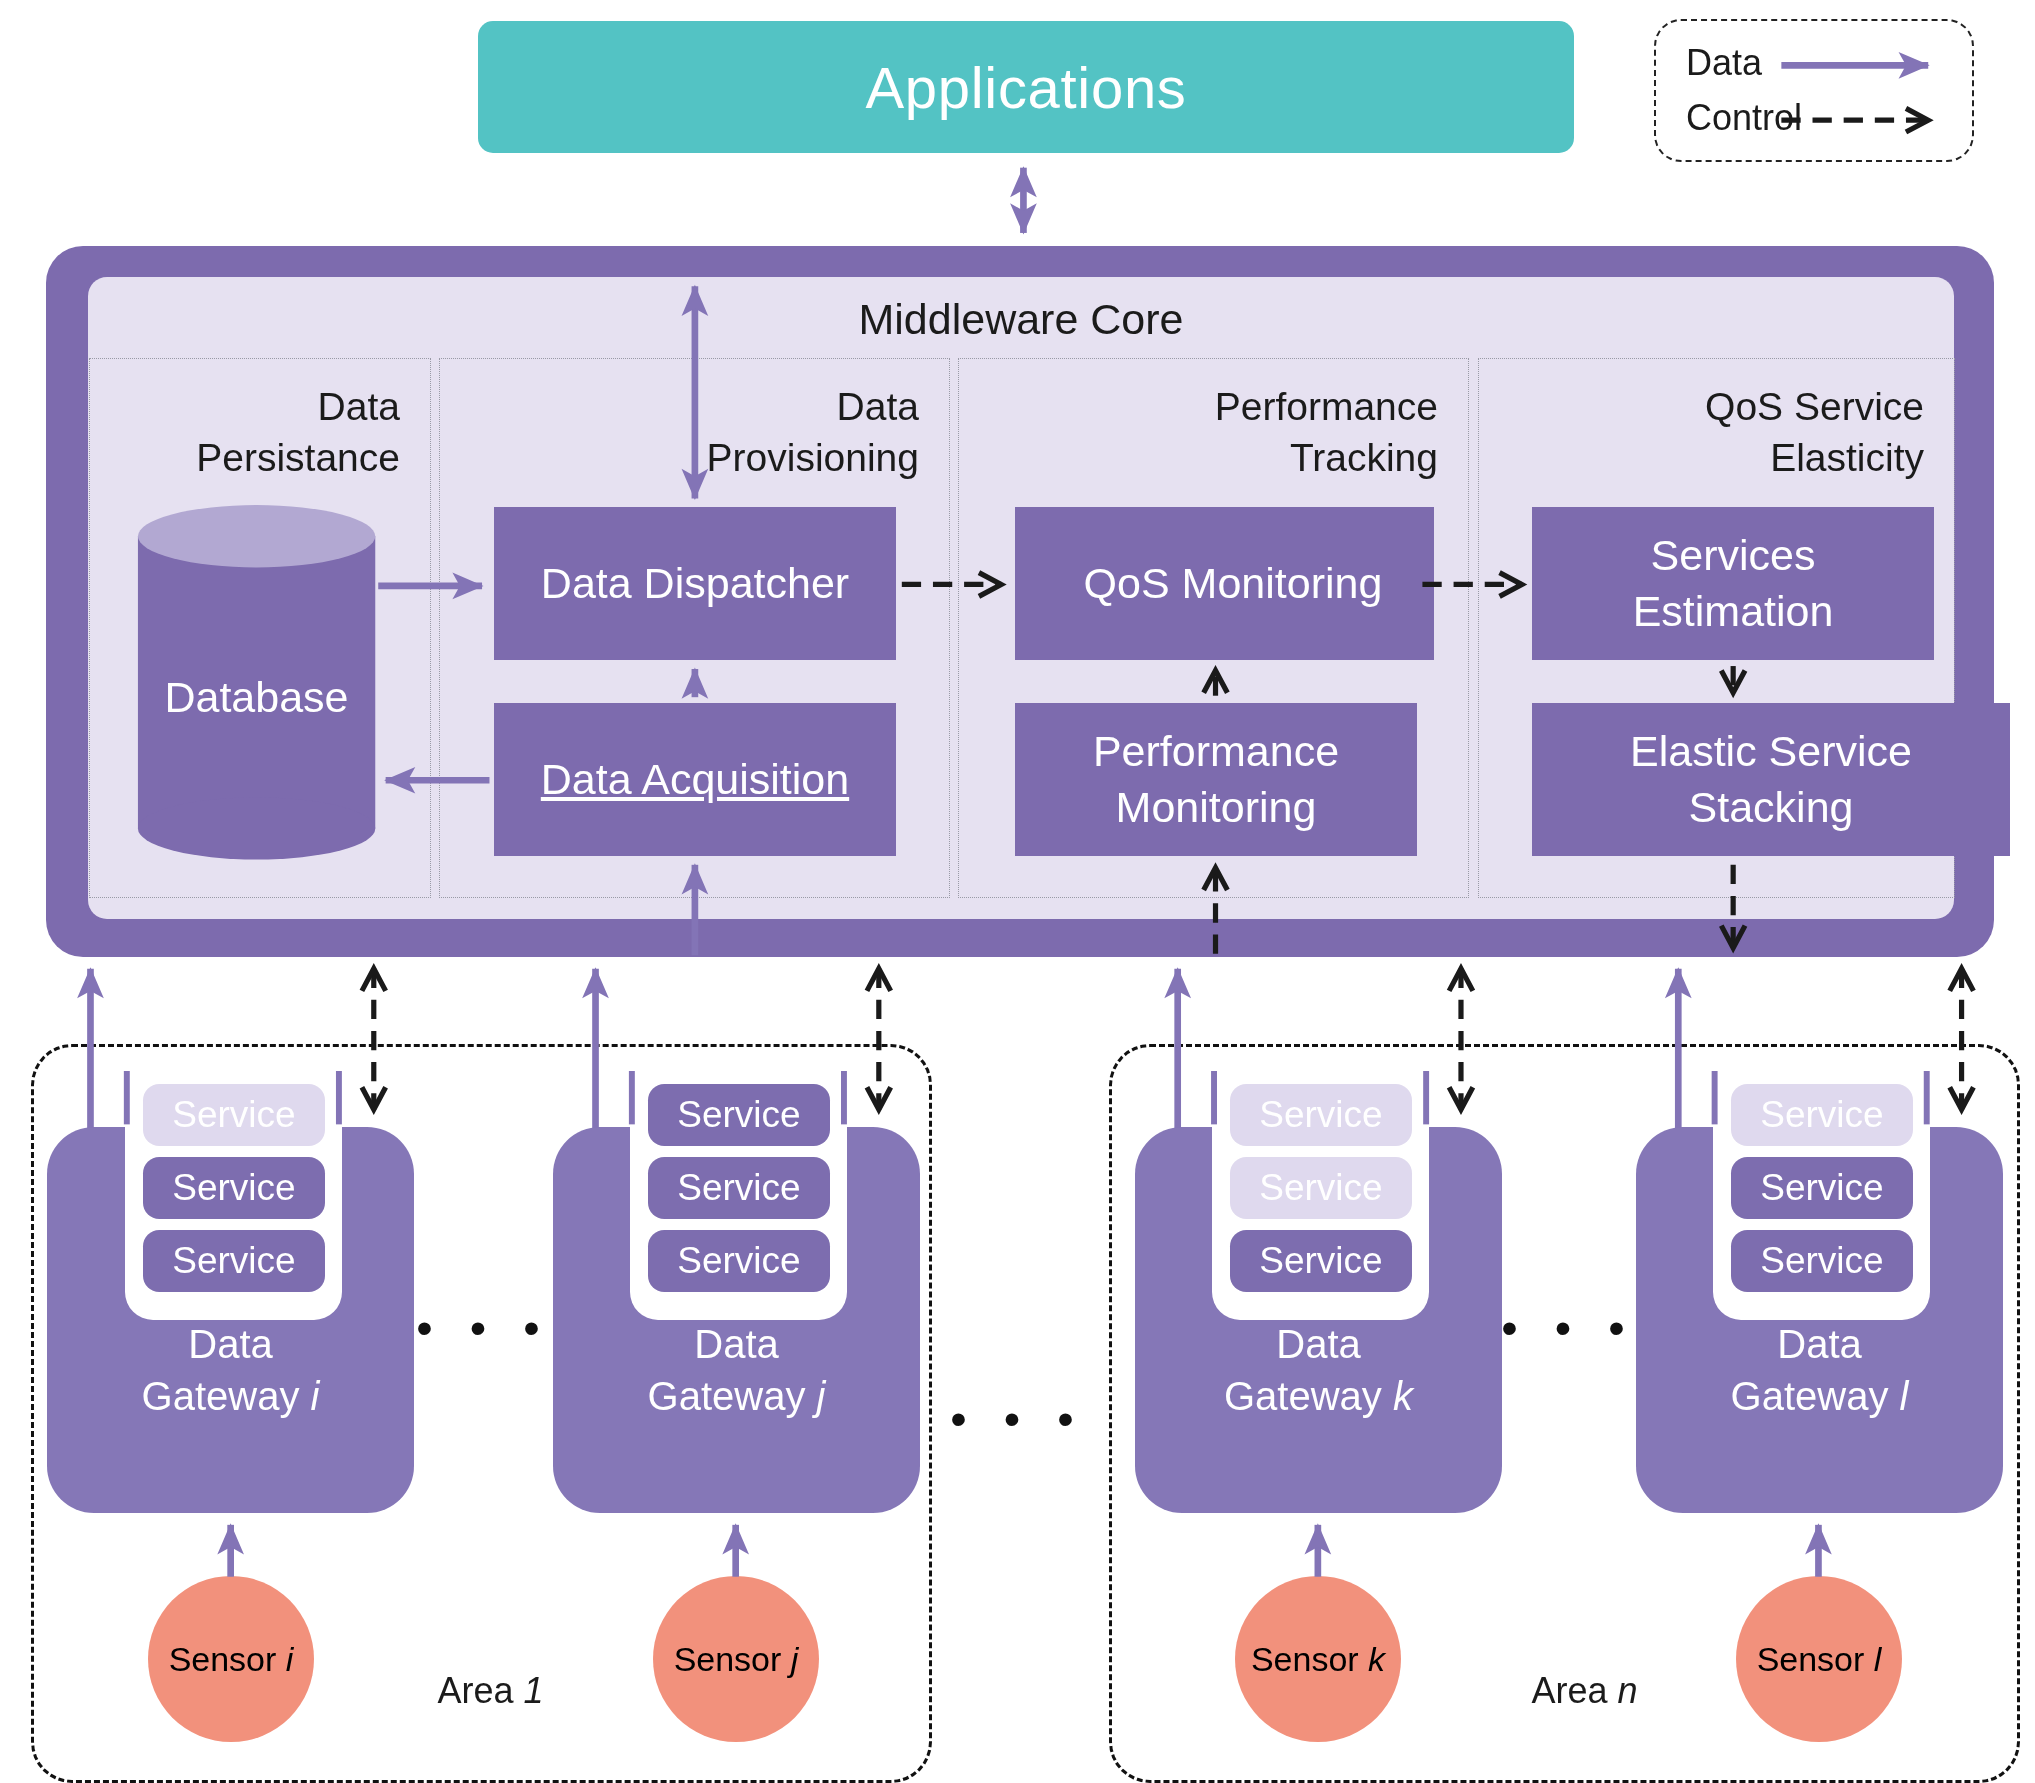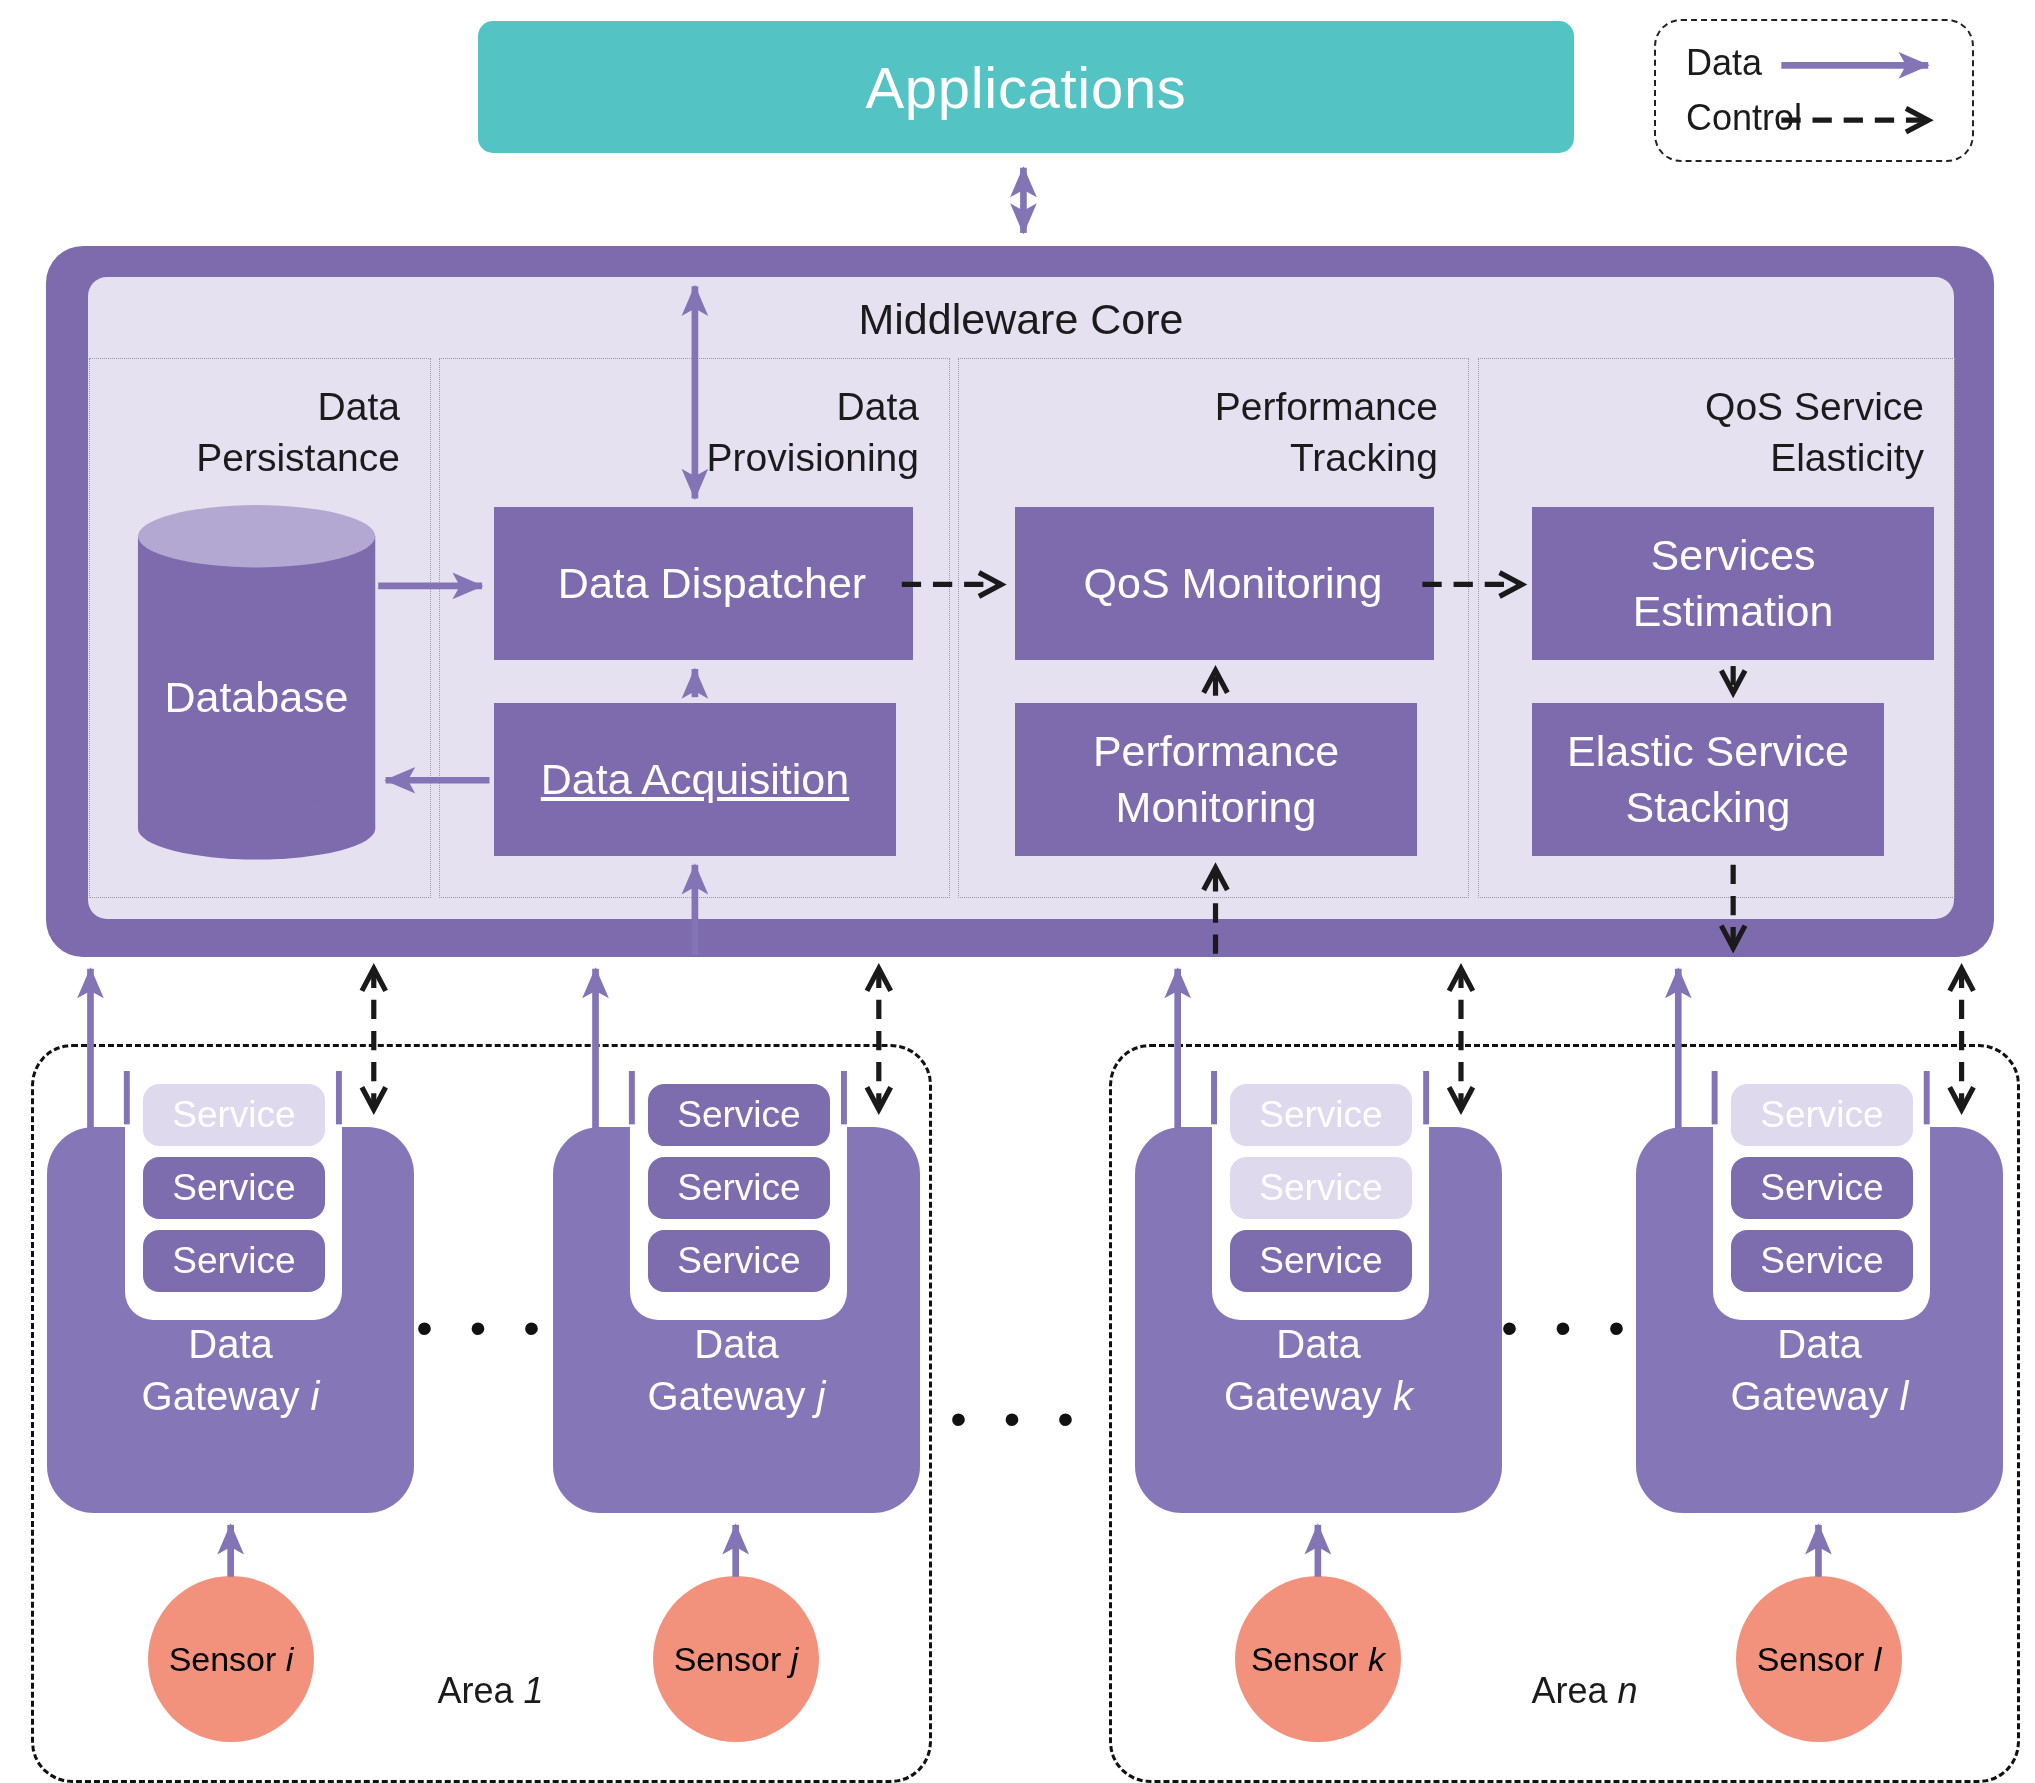--- a/index.html
+++ b/index.html
@@ -36,26 +36,26 @@
   .sec1{left:89px;width:340px;}
   .sec2{left:439px;width:509px;}
   .sec3{left:958px;width:509px;}
   .sec4{left:1478px;width:475px;}
 
   .mw-box{
     background:#7D6BAE;color:#fff;display:flex;flex-direction:column;
     align-items:center;justify-content:center;text-align:center;
     font-size:43px;line-height:1.28;
   }
-  .box-dispatcher{left:494px;top:507px;width:402px;height:153px;padding-left:17px;}
+  .box-dispatcher{left:494px;top:507px;width:402px;height:153px;}
   .box-acquisition{left:494px;top:703px;width:402px;height:153px;text-decoration:underline;}
   .box-qos{left:1015px;top:507px;width:402px;height:153px;padding-left:17px;}
   .box-perfmon{left:1015px;top:703px;width:402px;height:153px;}
   .box-servest{left:1532px;top:507px;width:402px;height:153px;}
-  .box-elastic{left:1532px;top:703px;width:352px;height:153px;}
+  .box-elastic{left:1532px;top:703px;width:478px;height:153px;}
 
   .db-label{left:138px;top:673px;width:237px;text-align:center;color:#fff;font-size:43px;}
 
   
   .area{border:3px dashed #111;border-radius:41px;top:1044px;height:733px;}
   .area1{left:31px;width:895px;}
   .arean{left:1109px;width:905px;}
   .area-label{top:1670px;width:237px;text-align:center;font-size:36px;color:#1b1b1b;}
   .area-label.a1{left:372px;}
   .area-label.an{left:1466px;}

